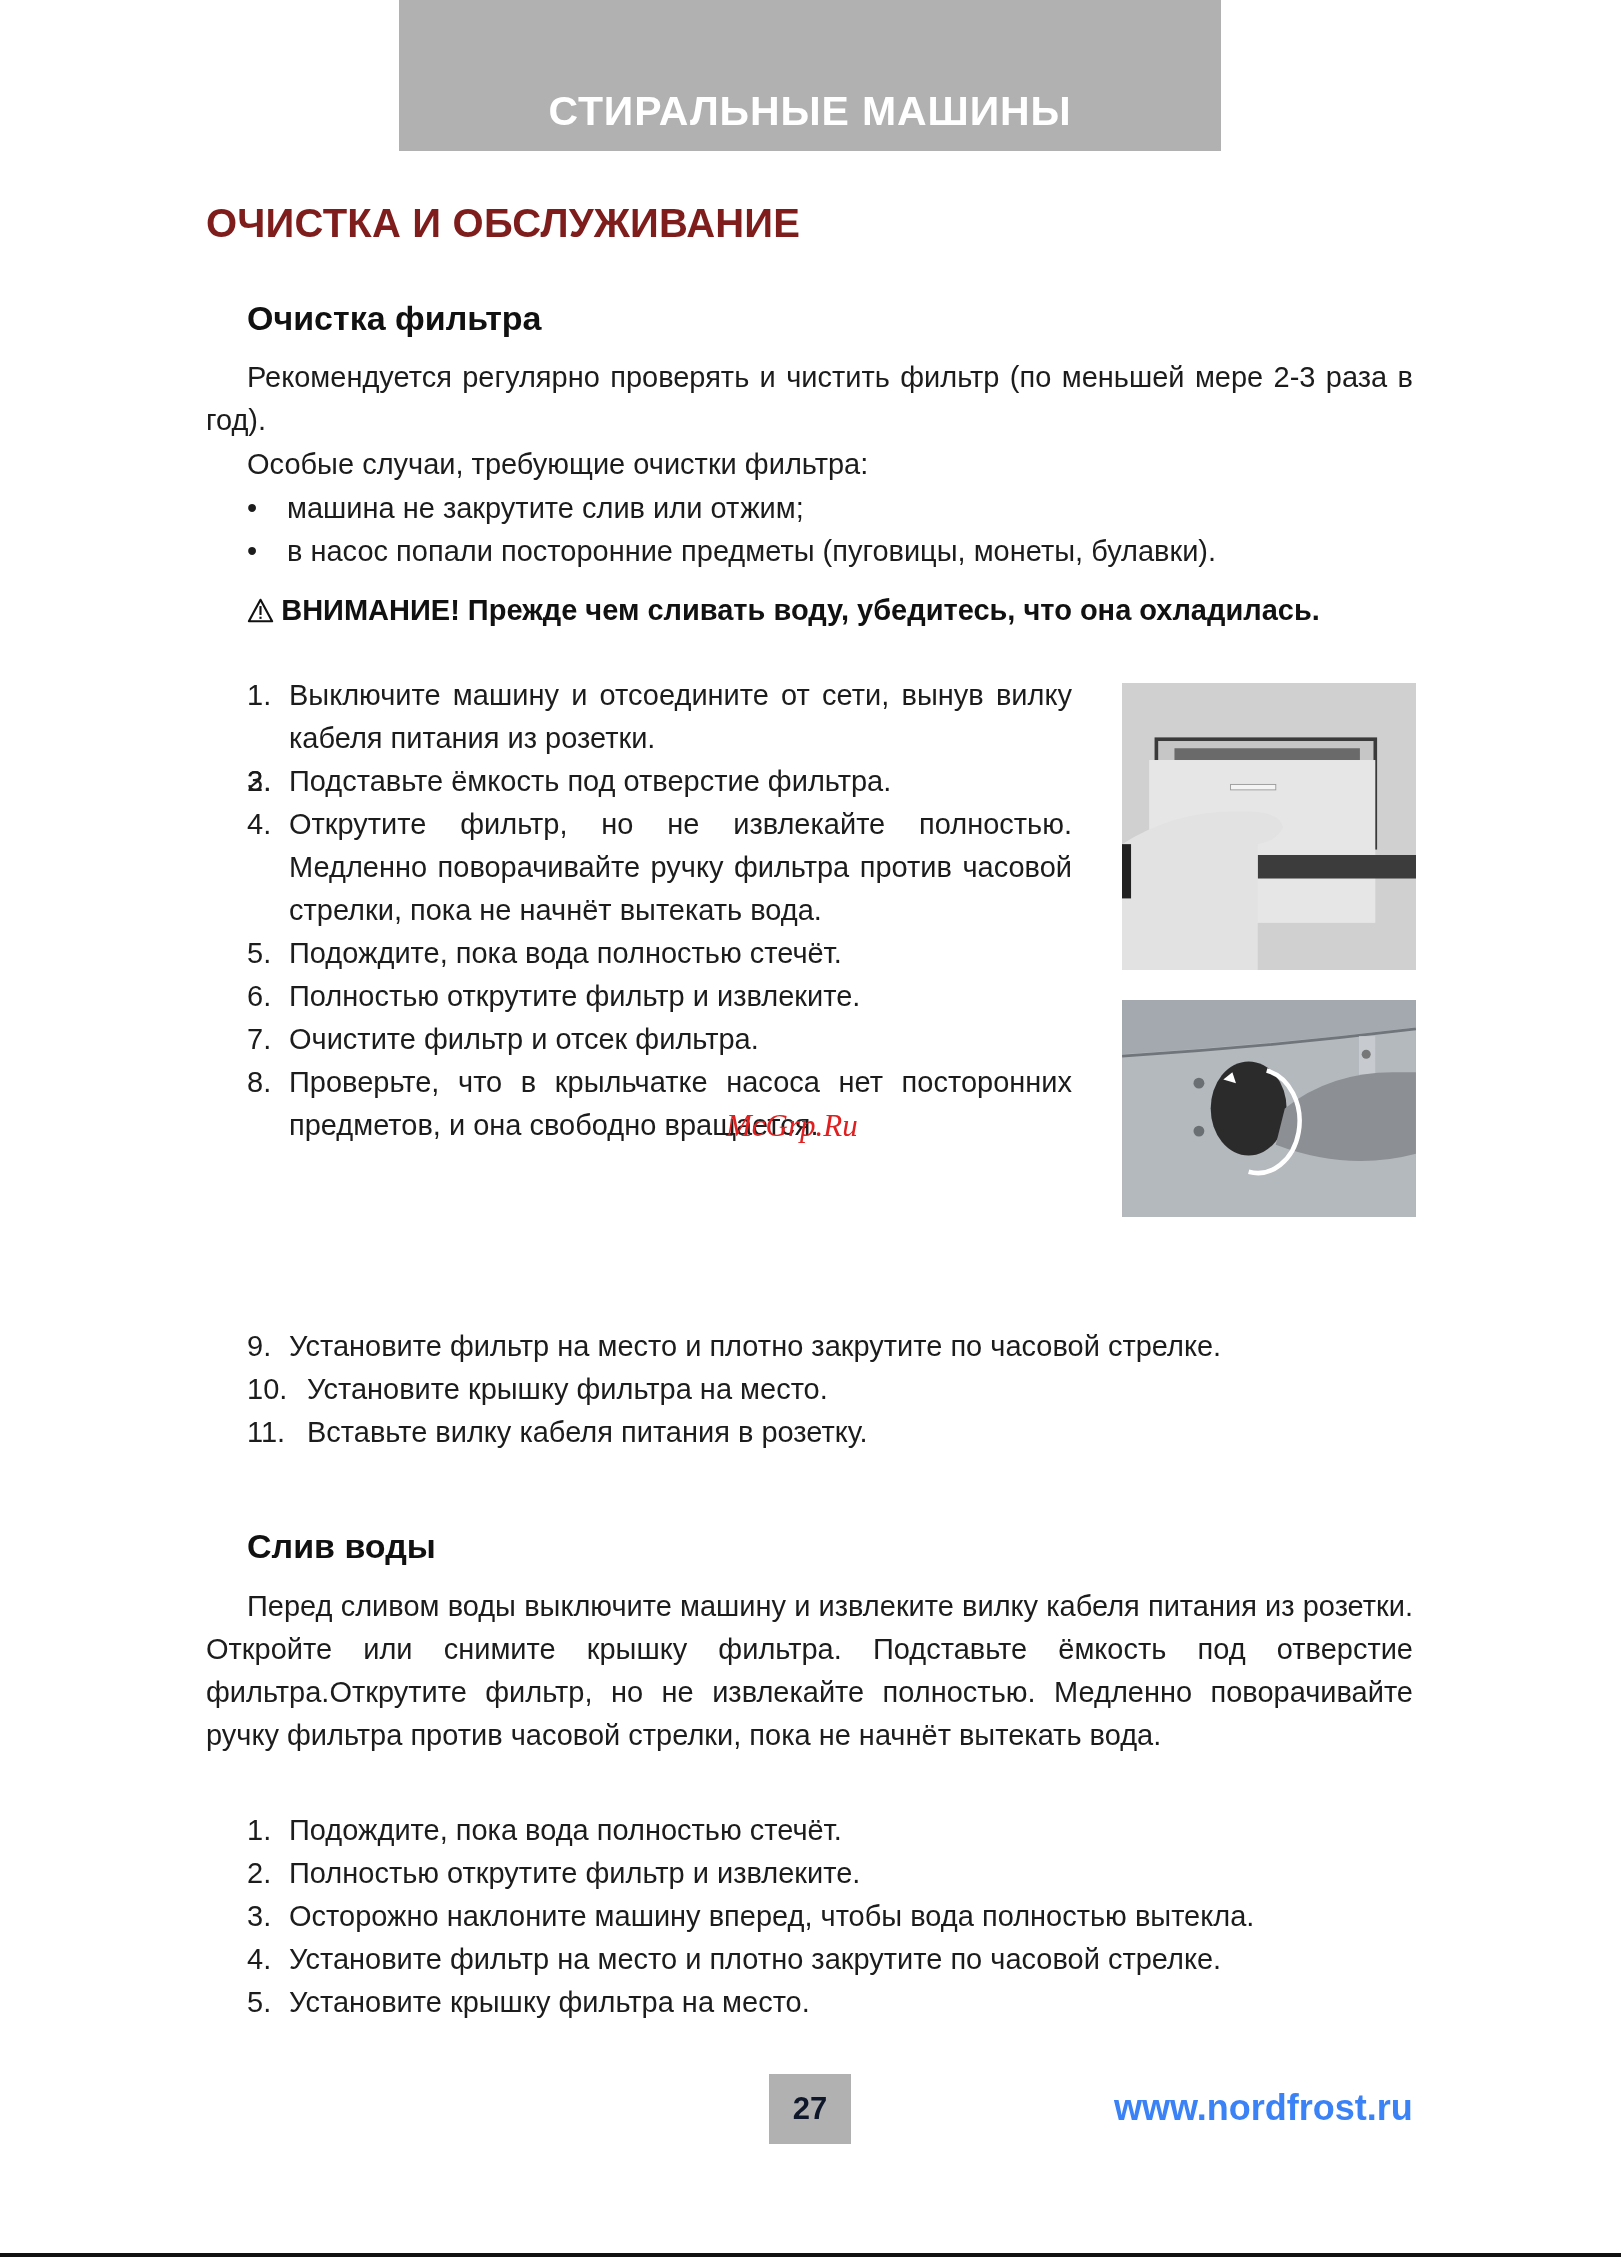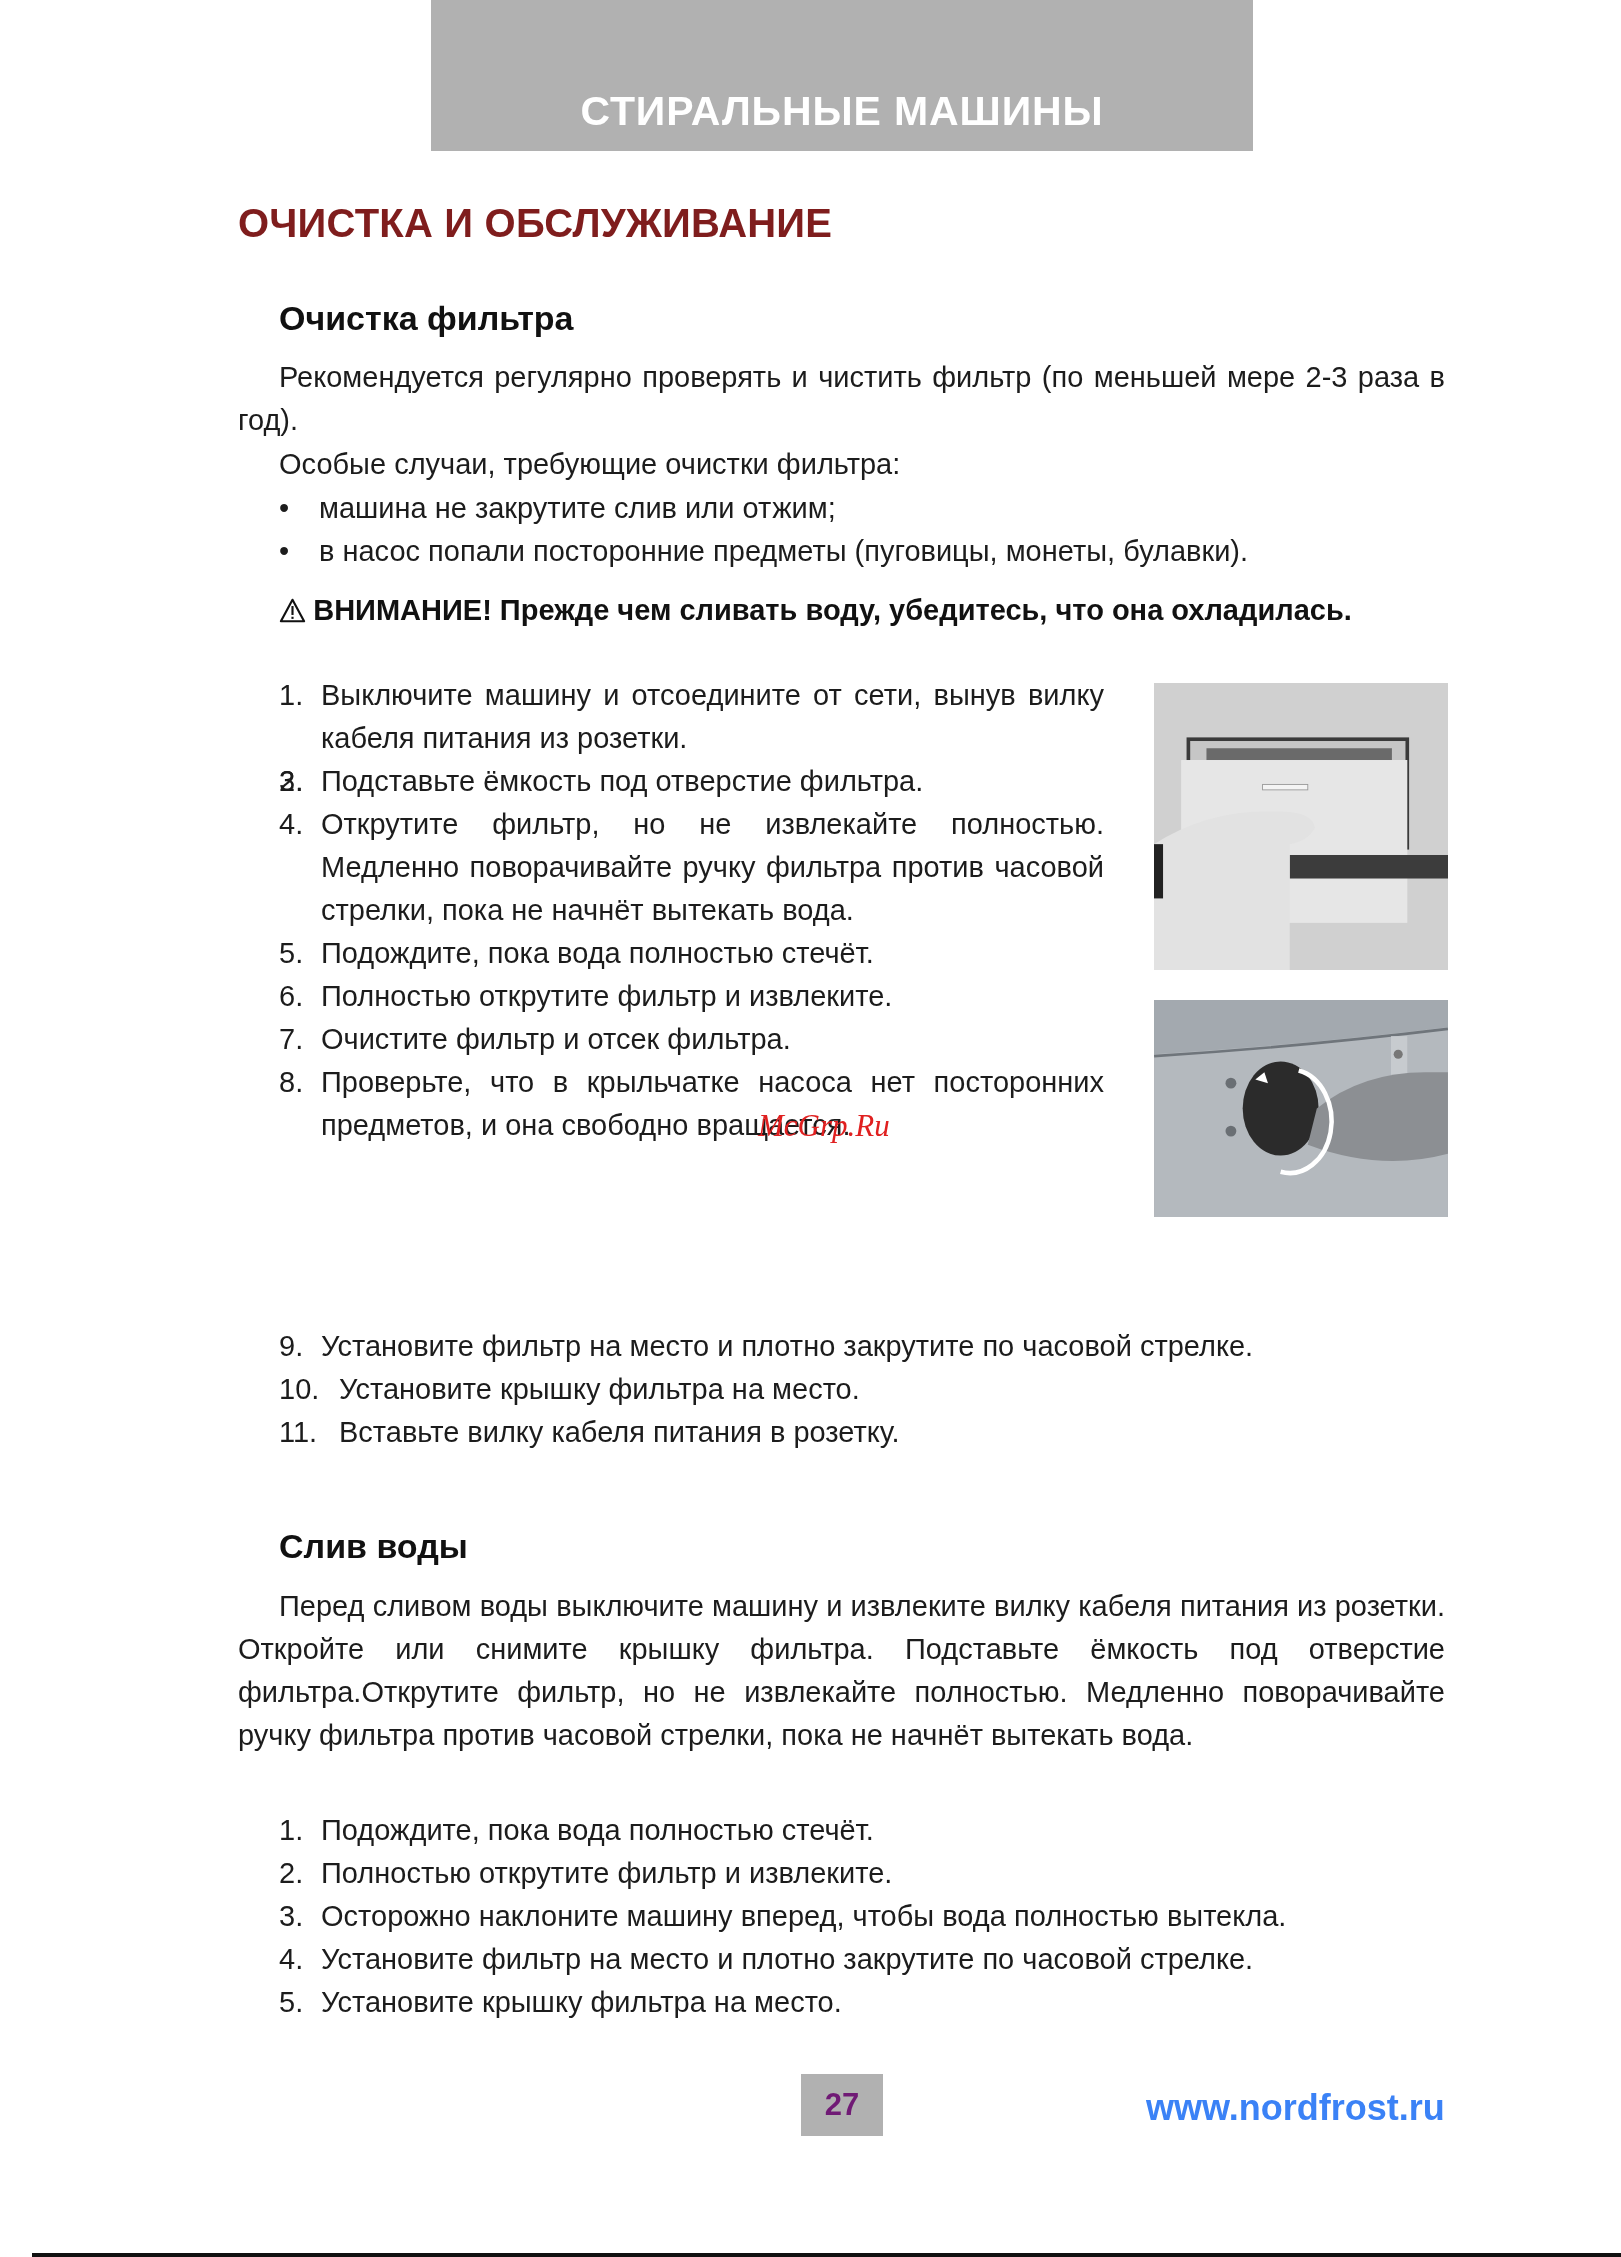--- a/index.html
+++ b/index.html
@@ -1,36 +1,36 @@
 <!DOCTYPE html>
 <html style="font-size:14.5px"><head>
 <meta charset="utf-8">
 <style>
   html, body { margin: 0; padding: 0; background: #ffffff; }
   body { width: 1621px; height: 2257px; position: relative; overflow: hidden;
          font-family: "Liberation Sans", "DejaVu Sans", sans-serif; color: #1a1a1a; }
-  .abs { position: absolute; margin-left: 32px; }
+  .abs { position: absolute; }
   .banner { left: 399px; top: 0; width: 822px; height: 151px; background: #b1b1b1; }
   .banner-title { position: absolute; left: 0; right: 0; bottom: 16.3px; text-align: center;
                   color: #ffffff; font-weight: bold; font-size: 41px; letter-spacing: 0.9px; }
   .h1 { left: 206px; top: 201px; font-size: 40px; font-weight: bold; color: #7f1d1d; letter-spacing: 0.2px; }
   .h2 { left: 247px; font-size: 34px; font-weight: bold; color: #111; }
   .p { font-size: 29px; line-height: 43px; color: #1c1c1c; }
   .justify { text-align: justify; text-align-last: left; }
   .bullet-item { left: 247px; font-size: 29px; color: #1c1c1c; }
   .bullet-dot { display: inline-block; width: 40px; }
   .warning { left: 247px; top: 594px; font-size: 29px; font-weight: bold; color: #111; white-space: nowrap; }
   .warn-icon { display: inline-block; width: 27px; height: 25px; vertical-align: -2.7px; margin-right: 7.2px; }
   ol.steps { list-style: none; margin: 0; padding: 0; }
   ol.steps li { position: relative; padding-left: 42px; font-size: 29px; line-height: 43px; color: #1c1c1c; }
   ol.steps li .num { position: absolute; left: 0; top: 0; }
   ol.steps li.wide { padding-left: 60px; }
   .photo { background: #cfcfcf; overflow: hidden; }
   .watermark { left: 726px; top: 1108px; font-size: 31px; font-style: italic; color: #e02020; font-family: Liberation Serif, serif; }
-  .page-box { left: 769px; top: 2074px; width: 82px; height: 62px; background: #b1b1b1; color: #701a75;
+  .page-box { left: 769px; top: 2074px; width: 82px; height: 70px; background: #b1b1b1; color: #0f172a;
               font-weight: bold; font-size: 31px; display: flex; align-items: center; justify-content: center; }
   .url { left: 1114px; top: 2087px; font-size: 36px; font-weight: bold; color: #3b82f6; }
   .bottom-line { left: 0; top: 2253px; width: 1621px; height: 3.6px; background: #111; }
 </style>
 </head>
 <body>
 
 <div class="abs banner">
   <div class="banner-title">СТИРАЛЬНЫЕ МАШИНЫ</div>
 </div>

